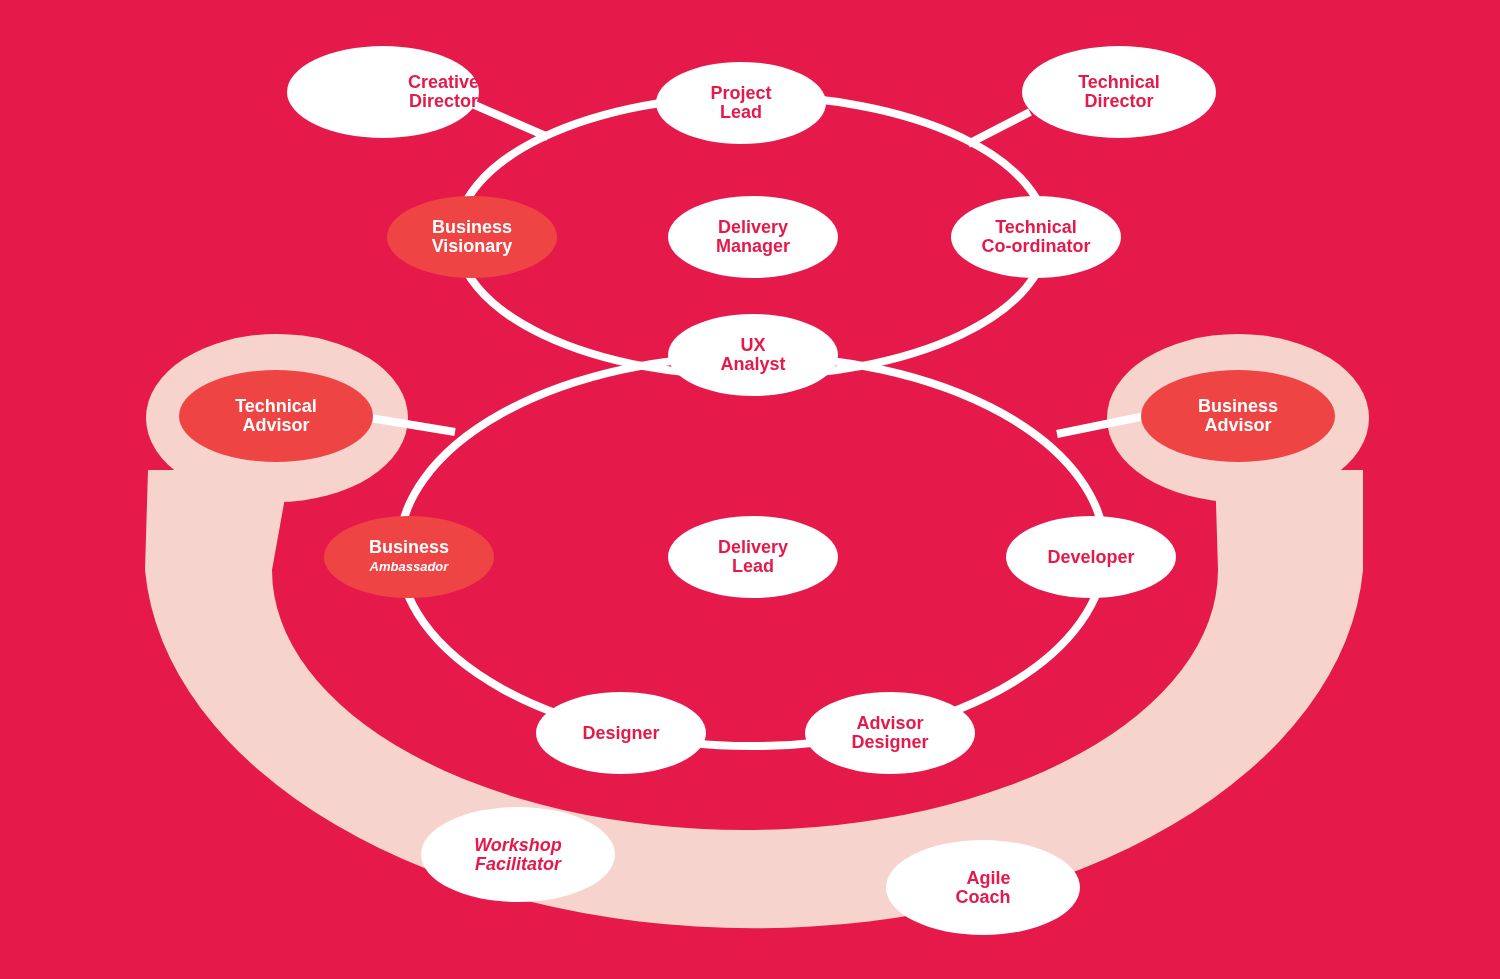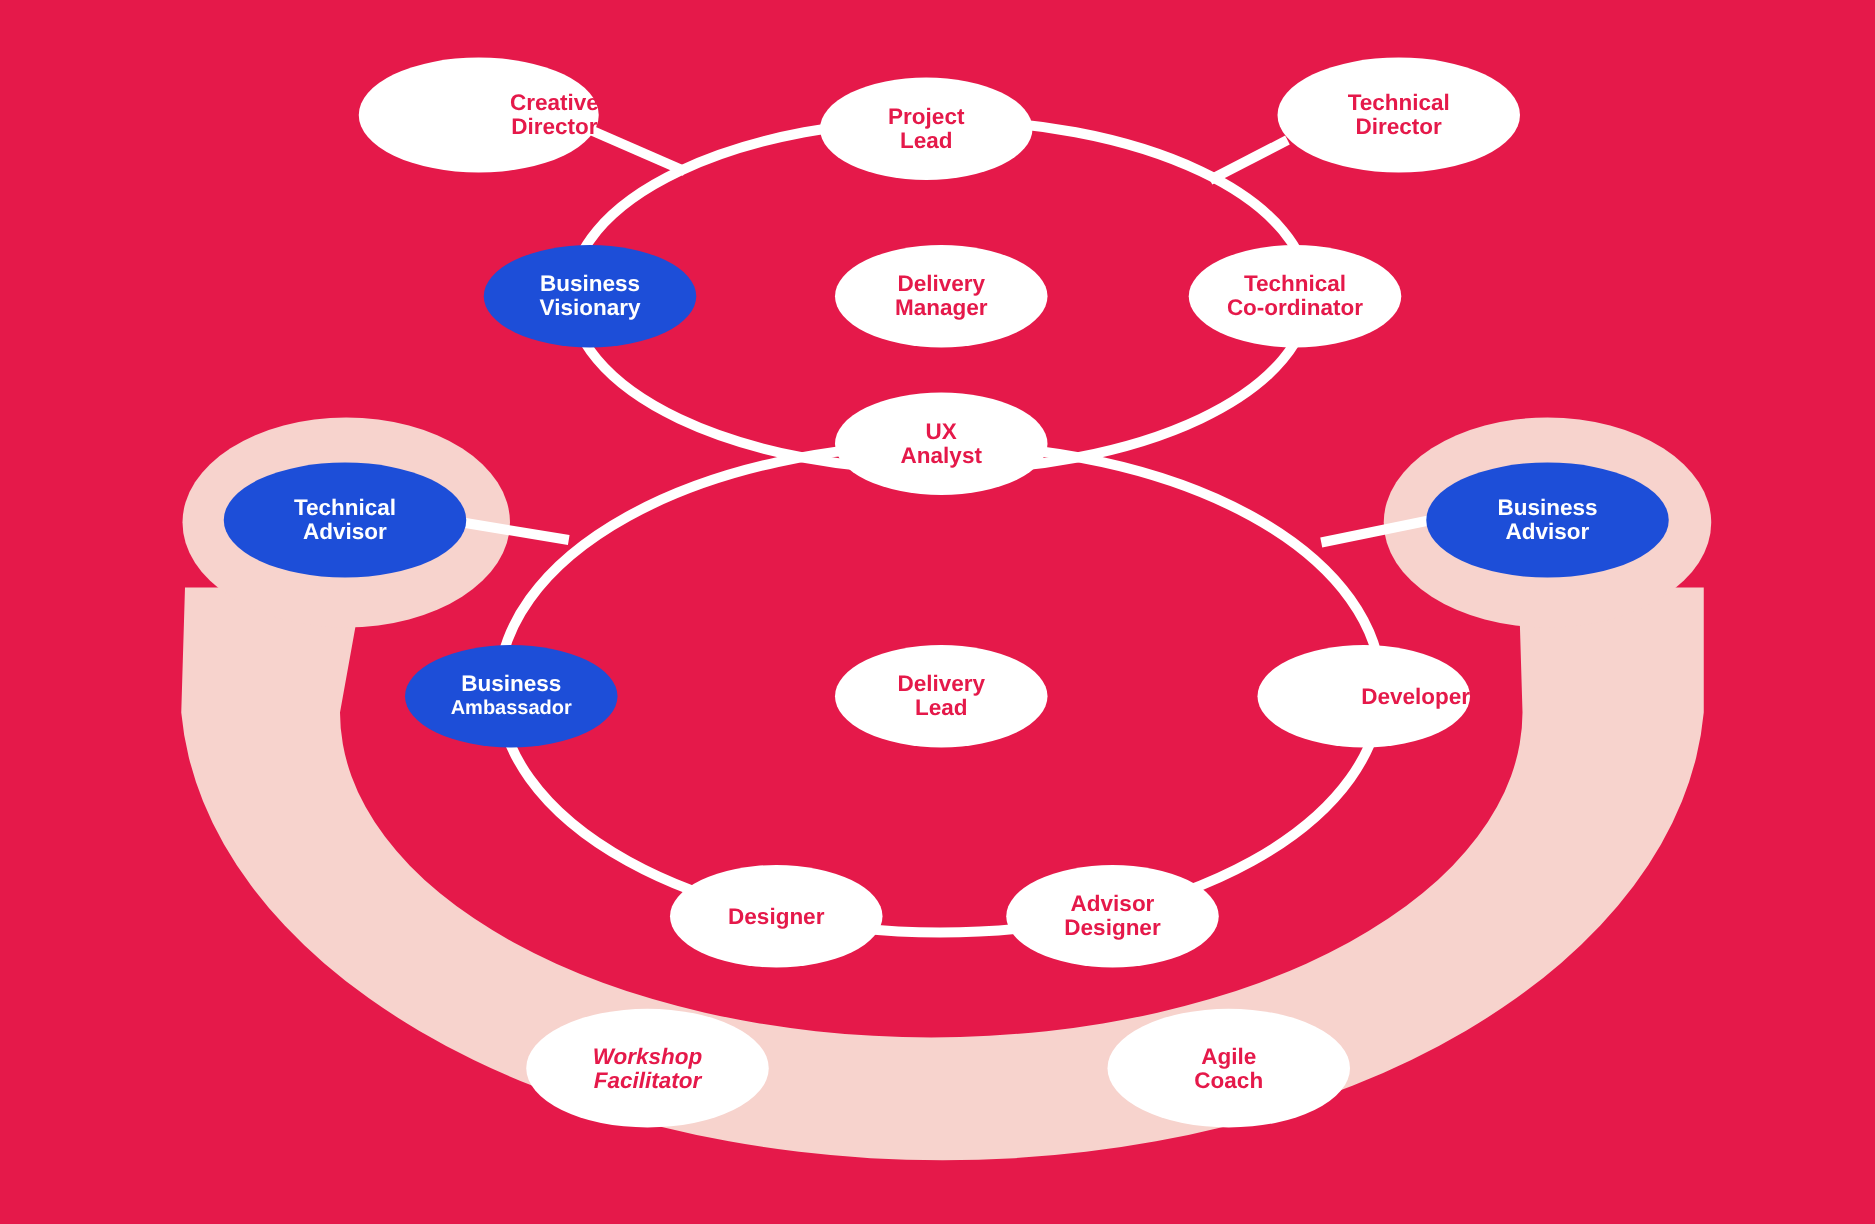--- a/index.html
+++ b/index.html
@@ -1,22 +1,22 @@
 <!DOCTYPE html>
 <html><head>
 <meta charset="utf-8">
 <style>
   html, body { margin: 0; padding: 0; }
   body { width: 1500px; height: 979px; background: #e5194a; overflow: hidden; position: relative; font-family: "Liberation Sans", sans-serif; }
   svg#diagram { position: absolute; left: 0; top: 0; }
   .node { position: absolute; display: flex; align-items: center; justify-content: center; text-align: center; border-radius: 50%; font-weight: bold; font-size: 18px; line-height: 19px; box-sizing: border-box; }
   .node.white { background: #ffffff; color: #e5194a; }
-  .node.gold { background: #1d4ed8; color: #ffffff; }
+  .node.gold { background: #ef4444; color: #ffffff; }
   .node span { display: block; white-space: pre-line; }
-  .node .small { font-size: 16px; }
+  .node .small { font-size: 13px; font-style: italic; }
 </style>
 </head>
 <body>
 
 <svg id="diagram" width="1500" height="979" viewBox="0 0 1500 979">
 
   <g fill="#f7d3cd">
     <path d="M145,570 A610,380 0 0 0 1363,570 L1363,470 L1215,470 L1218,570 A473,260 0 0 1 272,570 L290,470 L148,470 Z"></path>
     <ellipse cx="277" cy="418" rx="131" ry="84"></ellipse>
     <ellipse cx="1238" cy="418" rx="131" ry="84"></ellipse>
@@ -64,28 +64,28 @@
 <div class="node gold" style="left:1141px;top:370px;width:194px;height:92px;">
   <span><span>Business</span><span>Advisor</span></span>
 </div>
 
 <div class="node gold" style="left:324px;top:516px;width:170px;height:82px;">
   <span><span>Business</span><span class="small">Ambassador</span></span>
 </div>
 <div class="node white" style="left:668px;top:516px;width:170px;height:82px;">
   <span><span>Delivery</span><span>Lead</span></span>
 </div>
-<div class="node white" style="left:1006px;top:516px;width:170px;height:82px;justify-content:flex-end;">
+<div class="node white" style="left:1006px;top:516px;width:170px;height:82px;">
   <span><span>Developer</span></span>
 </div>
 <div class="node white" style="left:536px;top:692px;width:170px;height:82px;">
   <span><span>Designer</span></span>
 </div>
 <div class="node white" style="left:805px;top:692px;width:170px;height:82px;">
   <span><span>Advisor</span><span>Designer</span></span>
 </div>
 
 <div class="node white" style="left:421px;top:807px;width:194px;height:95px;font-style:italic;">
   <span><span>Workshop</span><span>Facilitator</span></span>
 </div>
-<div class="node white" style="left:886px;top:807px;width:194px;height:95px;">
+<div class="node white" style="left:886px;top:840px;width:194px;height:95px;text-align:right;">
   <span><span>Agile</span><span>Coach</span></span>
 </div>
 
 </body></html>

